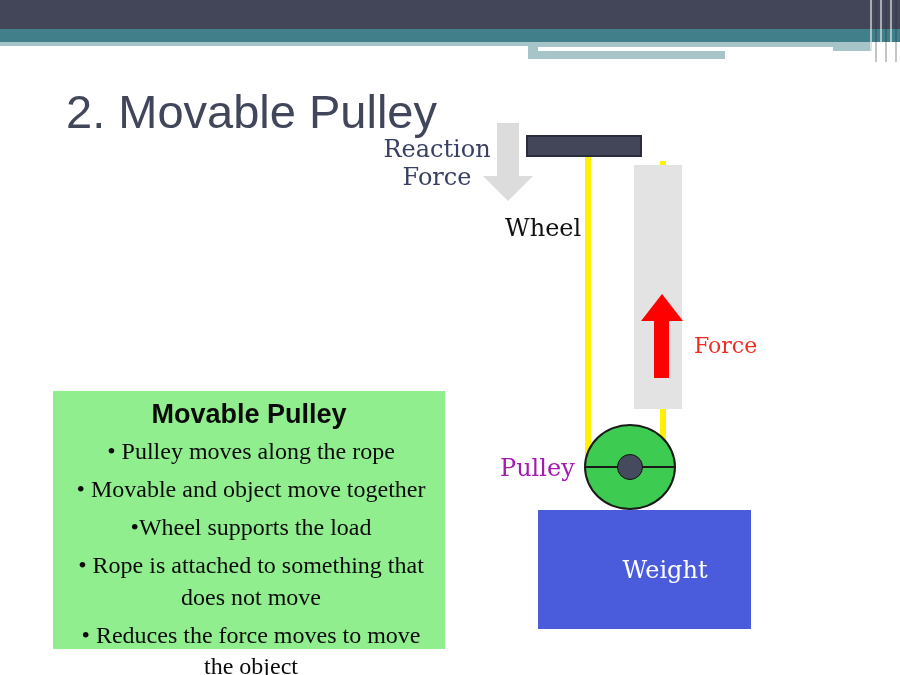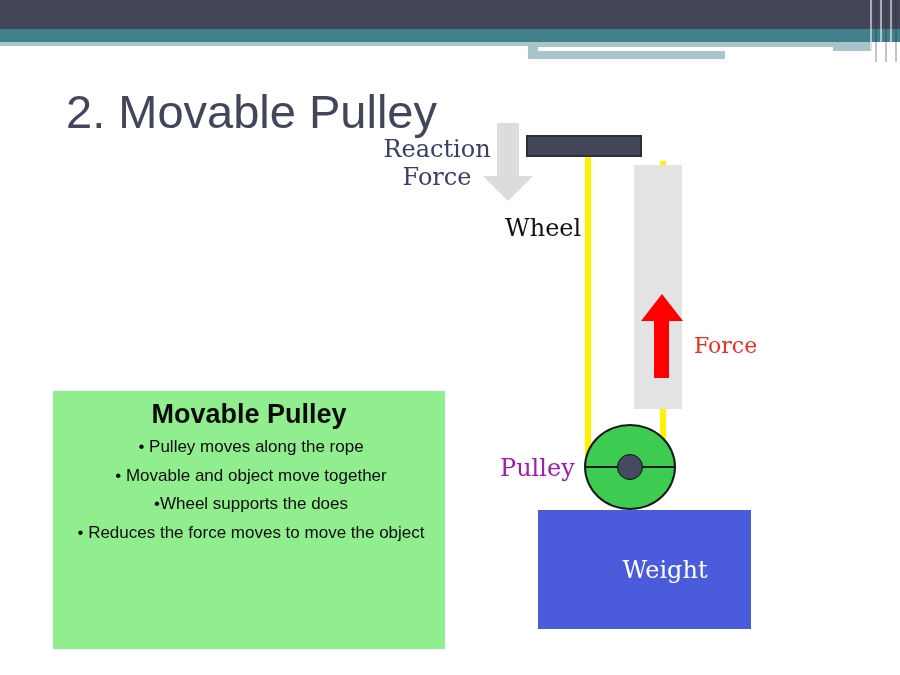--- a/index.html
+++ b/index.html
@@ -47,21 +47,21 @@
   .pulley-axle{position:absolute;left:50%;top:50%;width:24px;height:24px;margin:-13px 0 0 -13px;
     border-radius:50%;background:#454A5E;border:1px solid #111;}
   .weight-block{position:absolute;left:538px;top:510px;width:172px;height:119px;background:#4A5BDC;
     display:flex;align-items:center;justify-content:center;z-index:2;padding-left:41px;}
   .lbl-weight{font-size:24px;color:#ffffff;}
 
   
   .infobox{position:absolute;left:53px;top:391px;width:392px;height:258px;background:#90EE8E;
     box-sizing:border-box;padding:6px 10px;text-align:center;color:#0b0b0b;z-index:4;}
   .infobox-title{font-size:27px;font-weight:700;margin:2px 0 6px 0;}
-  .infobox-bullet{font-size:17px;line-height:1.33;margin:0 0 6px 4px;}
+  .infobox-bullet{font-size:24px;line-height:1.33;margin:0 0 6px 4px;font-family:Liberation Serif, serif;}
 </style>
 </head>
 <body>
 
 <div id="slide">
 
   <div class="hdr-dark"></div>
   <div class="hdr-teal"></div>
   <div class="hdr-pale-left"></div>
   <div class="hdr-pale-right"></div>
@@ -96,17 +96,18 @@
   </div>
 
   <div class="weight-block">
     <span class="lbl-weight serif">Weight</span>
   </div>
 
   <div class="infobox">
     <div class="infobox-title">Movable Pulley</div>
     <div class="infobox-bullet">• Pulley moves along the rope</div>
     <div class="infobox-bullet">• Movable and object move together</div>
-    <div class="infobox-bullet">•Wheel supports the does</div>
+    <div class="infobox-bullet">•Wheel supports the load</div>
+    <div class="infobox-bullet">• Rope is attached to something that does not move</div>
     <div class="infobox-bullet">• Reduces the force moves to move the object</div>
   </div>
 
 </div>
 
 </body></html>

